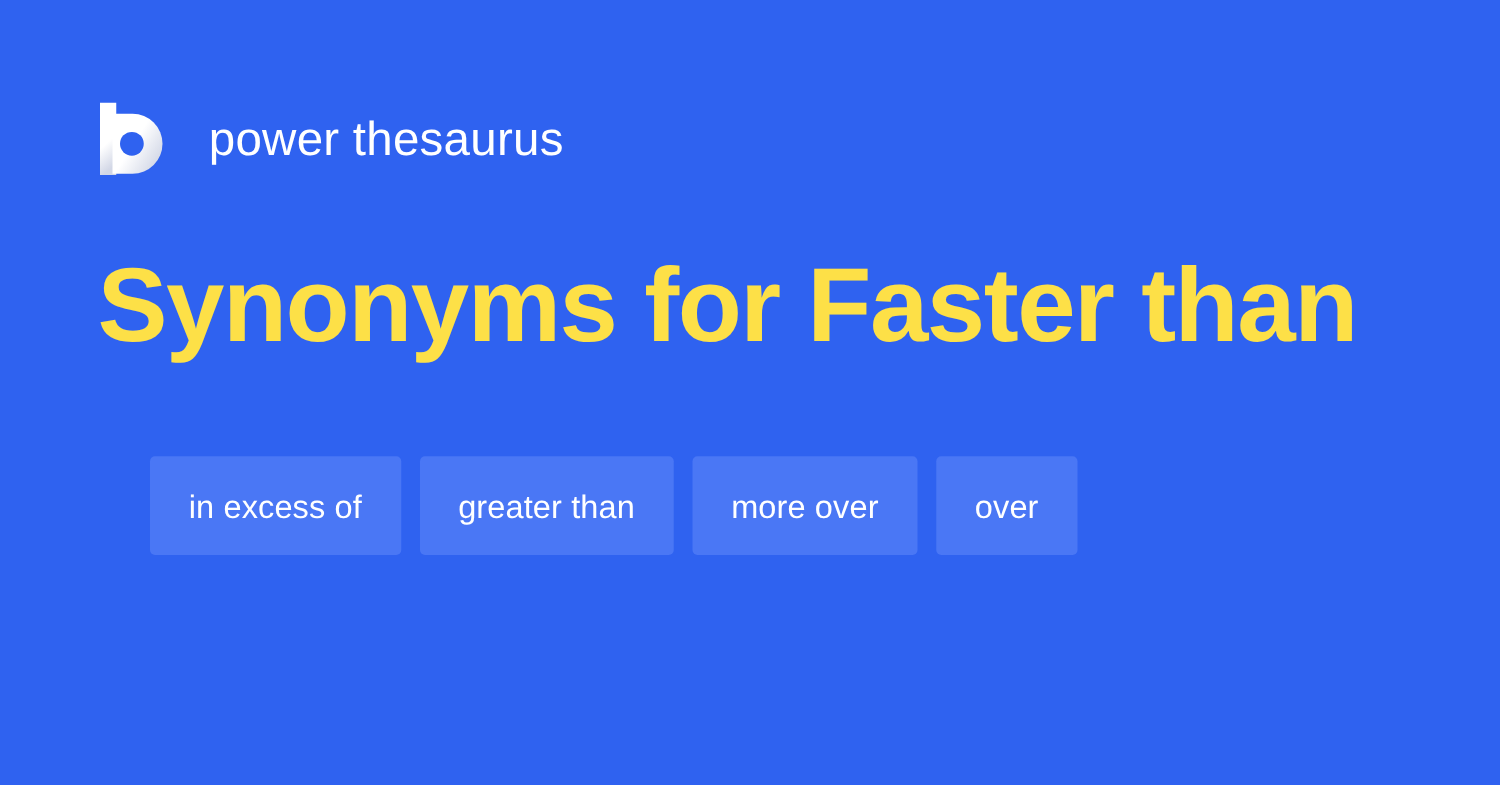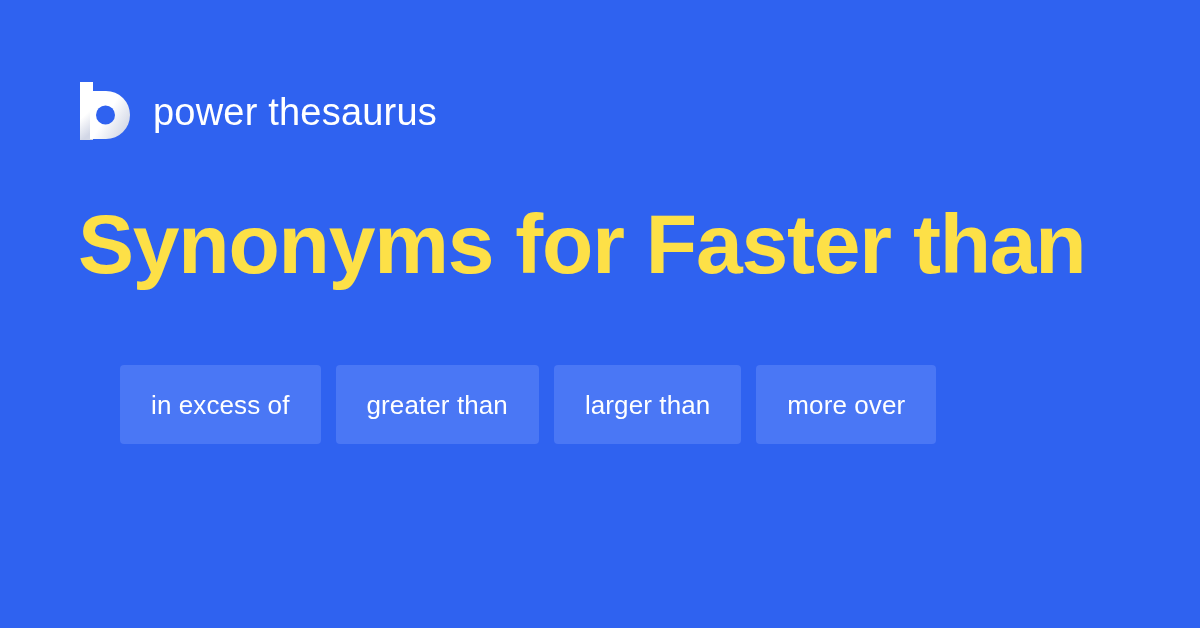--- a/index.html
+++ b/index.html
@@ -24,20 +24,21 @@
   }
 
   
   .brand {
     position: absolute;
     left: 80px;
     top: 80px;
     display: flex;
     align-items: center;
     height: 62px;
+    gap: 14px;
   }
   .brand-mark {
     width: 52px;
     height: 58px;
     display: block;
     flex: 0 0 auto;
   }
   .brand-name {
     margin-left: 21px;
     color: #ffffff;
@@ -123,17 +124,17 @@
       </g>
     </svg>
     <span class="brand-name">power thesaurus</span>
   </div>
 
   <h1 class="headline">Synonyms for Faster than</h1>
 
   <div class="chips">
     <span class="chip">in excess of</span>
     <span class="chip">greater than</span>
-    <span class="chip">larger than</span>
     <span class="chip">more over</span>
+    <span class="chip">over</span>
   </div>
 
 </div>
 
 </body></html>

